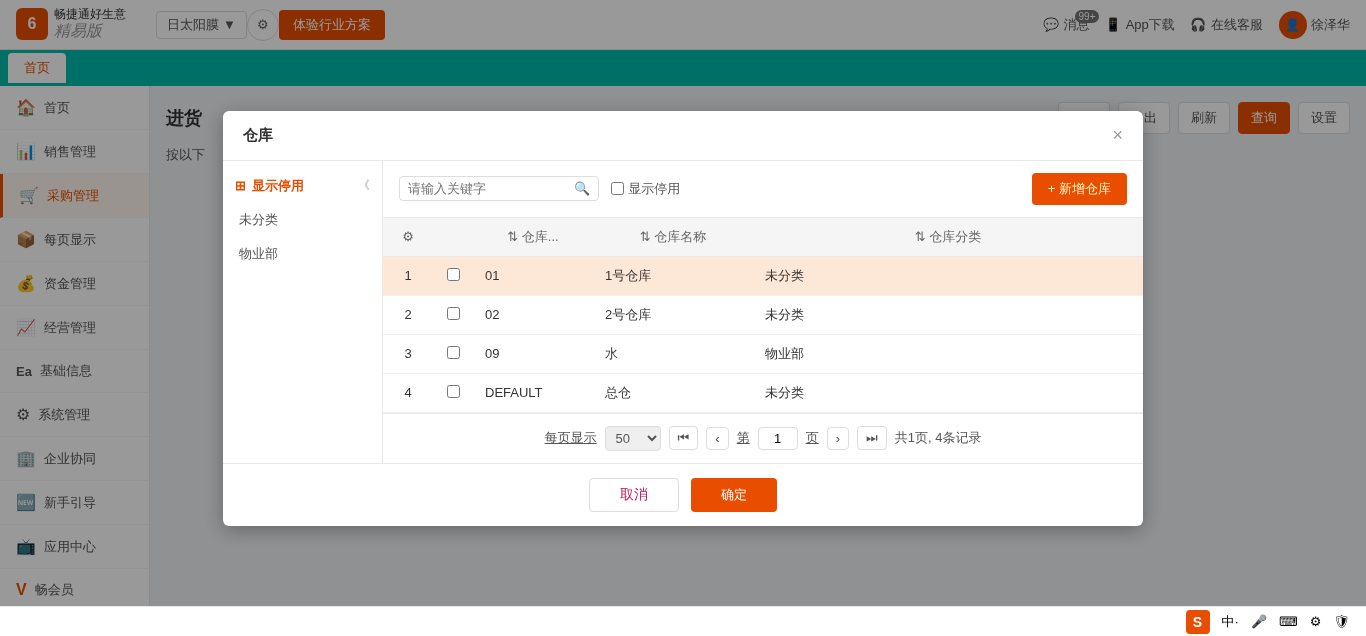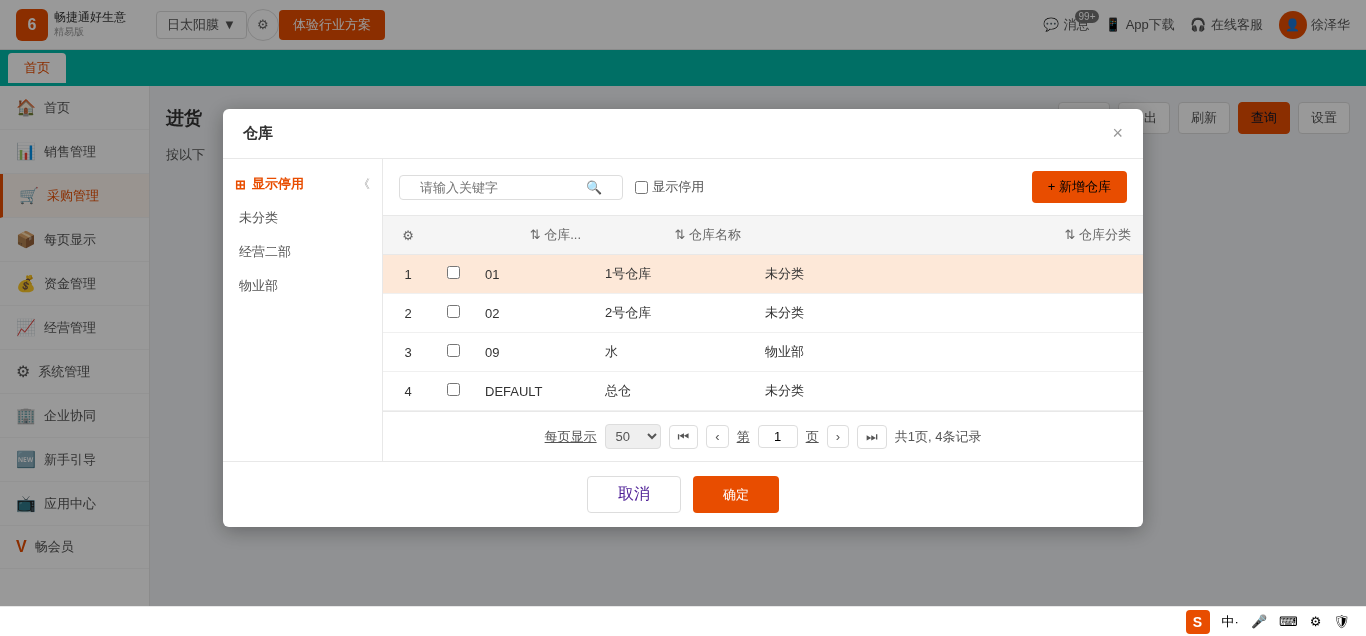--- a/index.html
+++ b/index.html
@@ -23,21 +23,21 @@
       gap: 6px;
     }
     .logo-icon {
       width: 32px; height: 32px;
       background: #e84d00;
       border-radius: 6px;
       display: flex; align-items: center; justify-content: center;
       color: #fff; font-weight: bold; font-size: 16px;
     }
     .logo-text { font-size: 12px; color: #333; line-height: 1.2; }
-    .logo-sub { font-size: 10px; color: #999; }
+    .logo-sub { font-size: 16px; color: #999; font-style: italic; }
     .topbar-center {
       flex: 1;
       display: flex;
       align-items: center;
       padding-left: 20px;
     }
     .store-selector {
       display: flex; align-items: center; gap: 4px;
       border: 1px solid #ddd; border-radius: 4px;
       padding: 4px 10px; cursor: pointer; color: #555;
@@ -150,42 +150,42 @@
     .cat-content {
       flex: 1; display: flex; flex-direction: column; overflow: hidden;
     }
     .cat-toolbar {
       display: flex; align-items: center; gap: 12px;
       padding: 12px 16px; border-bottom: 1px solid #e8e8e8;
     }
     .search-box {
       display: flex; align-items: center;
       border: 1px solid #ddd; border-radius: 4px;
-      padding: 4px 20px; gap: 6px; flex: 0 0 200px;
+      padding: 4px 8px; gap: 6px; flex: 0 0 200px;
     }
     .search-box input {
       border: none; outline: none; font-size: 13px;
       color: #555; width: 160px; background: transparent;
     }
     .search-icon { color: #e84d00; }
     .show-disabled {
       display: flex; align-items: center; gap: 4px; color: #555;
     }
     .show-disabled input[type=checkbox] { cursor: pointer; }
     .add-btn {
       margin-left: auto;
-      background: #e84d00; color: #000000; border: none;
+      background: #e84d00; color: #fef9c3; border: none;
       border-radius: 4px; padding: 7px 16px; cursor: pointer; font-size: 13px;
     }
 
     
     .data-table { width: 100%; border-collapse: collapse; }
     .data-table th {
       background: #f5f5f5; padding: 10px 12px;
-      text-align: right; font-weight: normal;
+      text-align: center; font-weight: normal;
       border-bottom: 1px solid #e8e8e8; color: #666; font-size: 13px;
     }
     .data-table td {
       padding: 10px 12px; border-bottom: 1px solid #f0f0f0;
       font-size: 13px; color: #333;
     }
     .data-table tr.selected td { background: #fde8d8; }
     .table-scroll { overflow-y: auto; flex: 1; }
 
     .col-seq { width: 50px; text-align: center; }
@@ -217,40 +217,40 @@
       width: 40px; text-align: center; font-size: 13px;
     }
     .page-info { color: #555; }
 
     
     .modal-footer {
       display: flex; justify-content: center; gap: 12px;
       padding: 14px 20px; border-top: 1px solid #e8e8e8;
     }
     .cancel-btn {
-      border: 1px solid #ddd; background: #fff; color: #4c1d95;
-      border-radius: 4px; padding: 7px 30px; cursor: pointer; font-size: 16px;
+      border: 1px solid #ddd; background: #fff; color: #be185d;
+      border-radius: 4px; padding: 7px 30px; cursor: pointer; font-size: 14px;
     }
     .confirm-btn {
       background: #e84d00; color: #fff; border: none;
       border-radius: 4px; padding: 7px 30px; cursor: pointer; font-size: 13px;
     }
 
     
     .page-header {
       display: flex; align-items: center; justify-content: space-between;
       margin-bottom: 12px;
     }
     .page-title { font-size: 18px; font-weight: bold; color: #333; }
     .toolbar-btns { display: flex; gap: 8px; }
     .toolbar-btn {
       border: 1px solid #ddd; background: #fff;
       border-radius: 4px; padding: 6px 12px; cursor: pointer; color: #555; font-size: 13px;
     }
-    .toolbar-btn.primary { background: #e84d00; color: #0f172a; border-color: #e84d00; }
+    .toolbar-btn.primary { background: #e84d00; color: #ffffff; border-color: #e84d00; }
 
     
     .bottombar {
       position: fixed; bottom: 0; left: 0; right: 0;
       height: 30px; background: #fff; border-top: 1px solid #e8e8e8;
       display: flex; align-items: center; justify-content: flex-end;
       padding: 0 16px; gap: 12px; z-index: 200;
     }
     .s-logo {
       width: 24px; height: 24px; background: #e84d00; border-radius: 4px;
@@ -329,20 +329,24 @@
       <span class="sidebar-icon">📦</span>
       <span>每页显示</span>
     </div>
     <div class="sidebar-item">
       <span class="sidebar-icon">💰</span>
       <span>资金管理</span>
     </div>
     <div class="sidebar-item">
       <span class="sidebar-icon">📈</span>
       <span>经营管理</span>
+    </div>
+    <div class="sidebar-item">
+      <span class="sidebar-icon" style="font-size:13px; font-weight:bold;">Ea</span>
+      <span>基础信息</span>
     </div>
     <div class="sidebar-item">
       <span class="sidebar-icon">⚙</span>
       <span>系统管理</span>
     </div>
     <div class="sidebar-item">
       <span class="sidebar-icon">🏢</span>
       <span>企业协同</span>
     </div>
     <div class="sidebar-item">
@@ -386,21 +390,20 @@
 
       <div class="cat-sidebar">
         <div class="cat-header">
           <div class="cat-header-label">
             <span>⊞</span>
             <span>显示停用</span>
           </div>
           <span class="cat-collapse-btn">《</span>
         </div>
         <div class="cat-item">未分类</div>
-        <div class="cat-item">经营二部</div>
         <div class="cat-item">物业部</div>
       </div>
 
       <div class="cat-content">
 
         <div class="cat-toolbar">
           <div class="search-box">
             <input type="text" placeholder="请输入关键字" style="">
             <span class="search-icon">🔍</span>
           </div>

